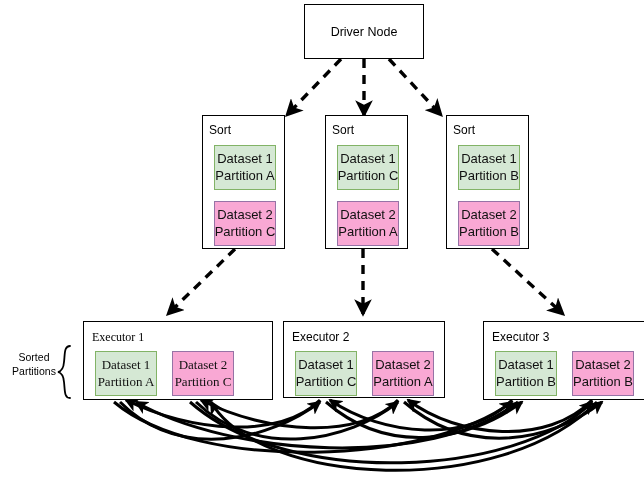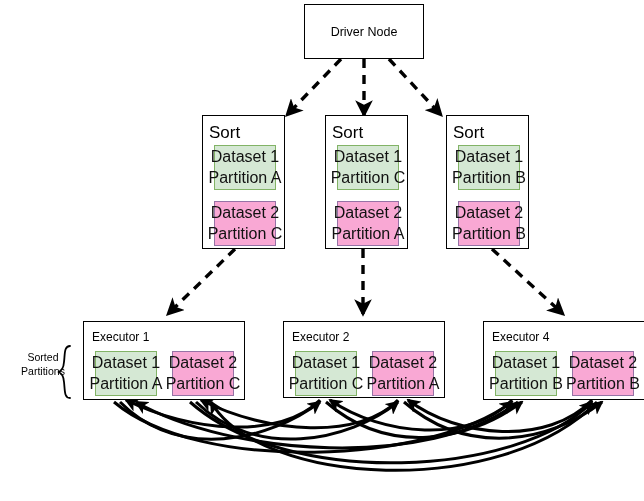--- a/index.html
+++ b/index.html
@@ -29,21 +29,21 @@
   }
   .node {
     position: absolute;
     box-sizing: border-box;
     background: #ffffff;
     border: 1.6px solid #000000;
     z-index: 5;
   }
   .node-title {
     position: absolute;
-    font-size: 17px;
+    font-size: 12px;
     color: #000000;
     line-height: 1;
     white-space: nowrap;
   }
   .driver-label {
     position: absolute;
     left: 0;
     right: 0;
     top: 50%;
     transform: translateY(-50%);
@@ -60,38 +60,38 @@
     top: 9px;
     font-size: 12px;
   }
   .chip {
     position: absolute;
     box-sizing: border-box;
     display: flex;
     flex-direction: column;
     align-items: center;
     justify-content: center;
-    font-size: 16px;
+    font-size: 13px;
     line-height: 1.3;
     color: #111111;
     text-align: center;
     z-index: 6;
   }
   .chip.green {
     background: #d5e8d4;
     border: 1.3px solid #82b366;
   }
   .chip.purple {
     background: #f9a8d4;
     border: 1.3px solid #9673a6;
   }
   .chip span { display: block; white-space: nowrap; }
   .bracket-label {
     position: absolute;
-    left: 17px;
+    left: 8px;
     top: 350px;
     width: 52px;
     text-align: center;
     font-size: 10.5px;
     line-height: 1.35;
     color: #000000;
   }
   .brace {
     position: absolute;
     left: 54px;
@@ -178,21 +178,21 @@
     <div class="chip green" style="left:11px; top:29px; width:62px; height:45px;">
       <span>Dataset 1</span>
       <span>Partition B</span>
     </div>
     <div class="chip purple" style="left:11px; top:85px; width:62px; height:45px;">
       <span>Dataset 2</span>
       <span>Partition B</span>
     </div>
   </div>
 
-  <div class="node" style="left:83px; top:321px; width:162px; height:79px;">
+  <div class="node" style="left:83px; top:321px; width:190px; height:79px;font-family:Liberation Serif, serif;">
     <div class="node-title exec-title">Executor 1</div>
     <div class="chip green" style="left:11px; top:29px; width:62px; height:45px;">
       <span>Dataset 1</span>
       <span>Partition A</span>
     </div>
     <div class="chip purple" style="left:88px; top:29px; width:62px; height:45px;">
       <span>Dataset 2</span>
       <span>Partition C</span>
     </div>
   </div>
@@ -203,21 +203,21 @@
       <span>Dataset 1</span>
       <span>Partition C</span>
     </div>
     <div class="chip purple" style="left:88px; top:29px; width:62px; height:45px;">
       <span>Dataset 2</span>
       <span>Partition A</span>
     </div>
   </div>
 
   <div class="node" style="left:483px; top:321px; width:162px; height:79px;">
-    <div class="node-title exec-title">Executor 4</div>
+    <div class="node-title exec-title">Executor 3</div>
     <div class="chip green" style="left:11px; top:29px; width:62px; height:45px;">
       <span>Dataset 1</span>
       <span>Partition B</span>
     </div>
     <div class="chip purple" style="left:88px; top:29px; width:62px; height:45px;">
       <span>Dataset 2</span>
       <span>Partition B</span>
     </div>
   </div>
 

